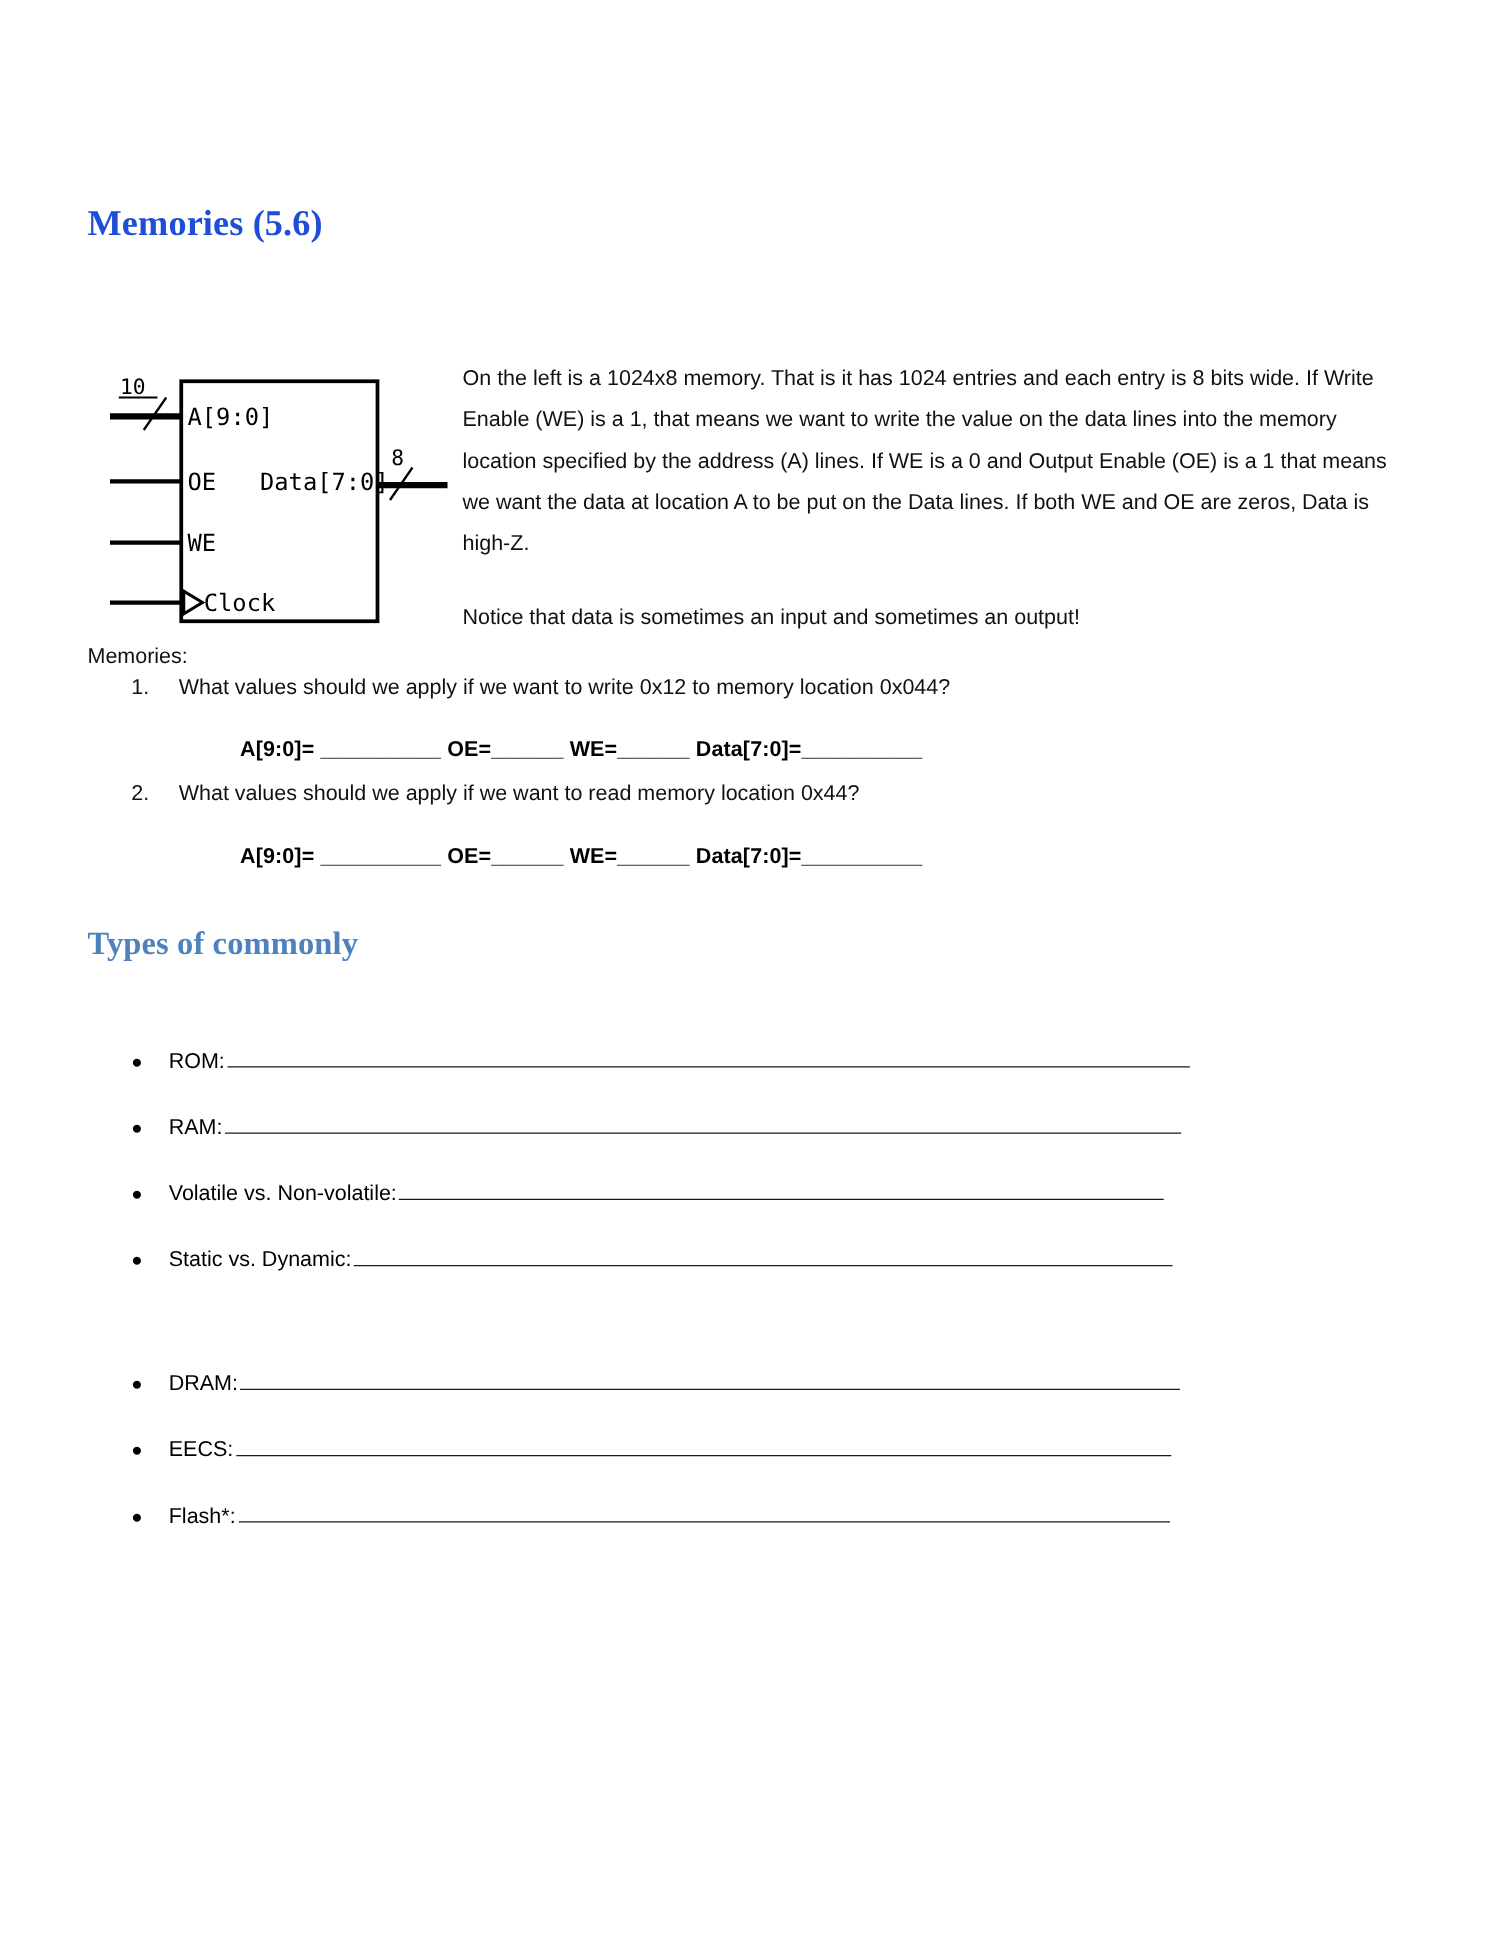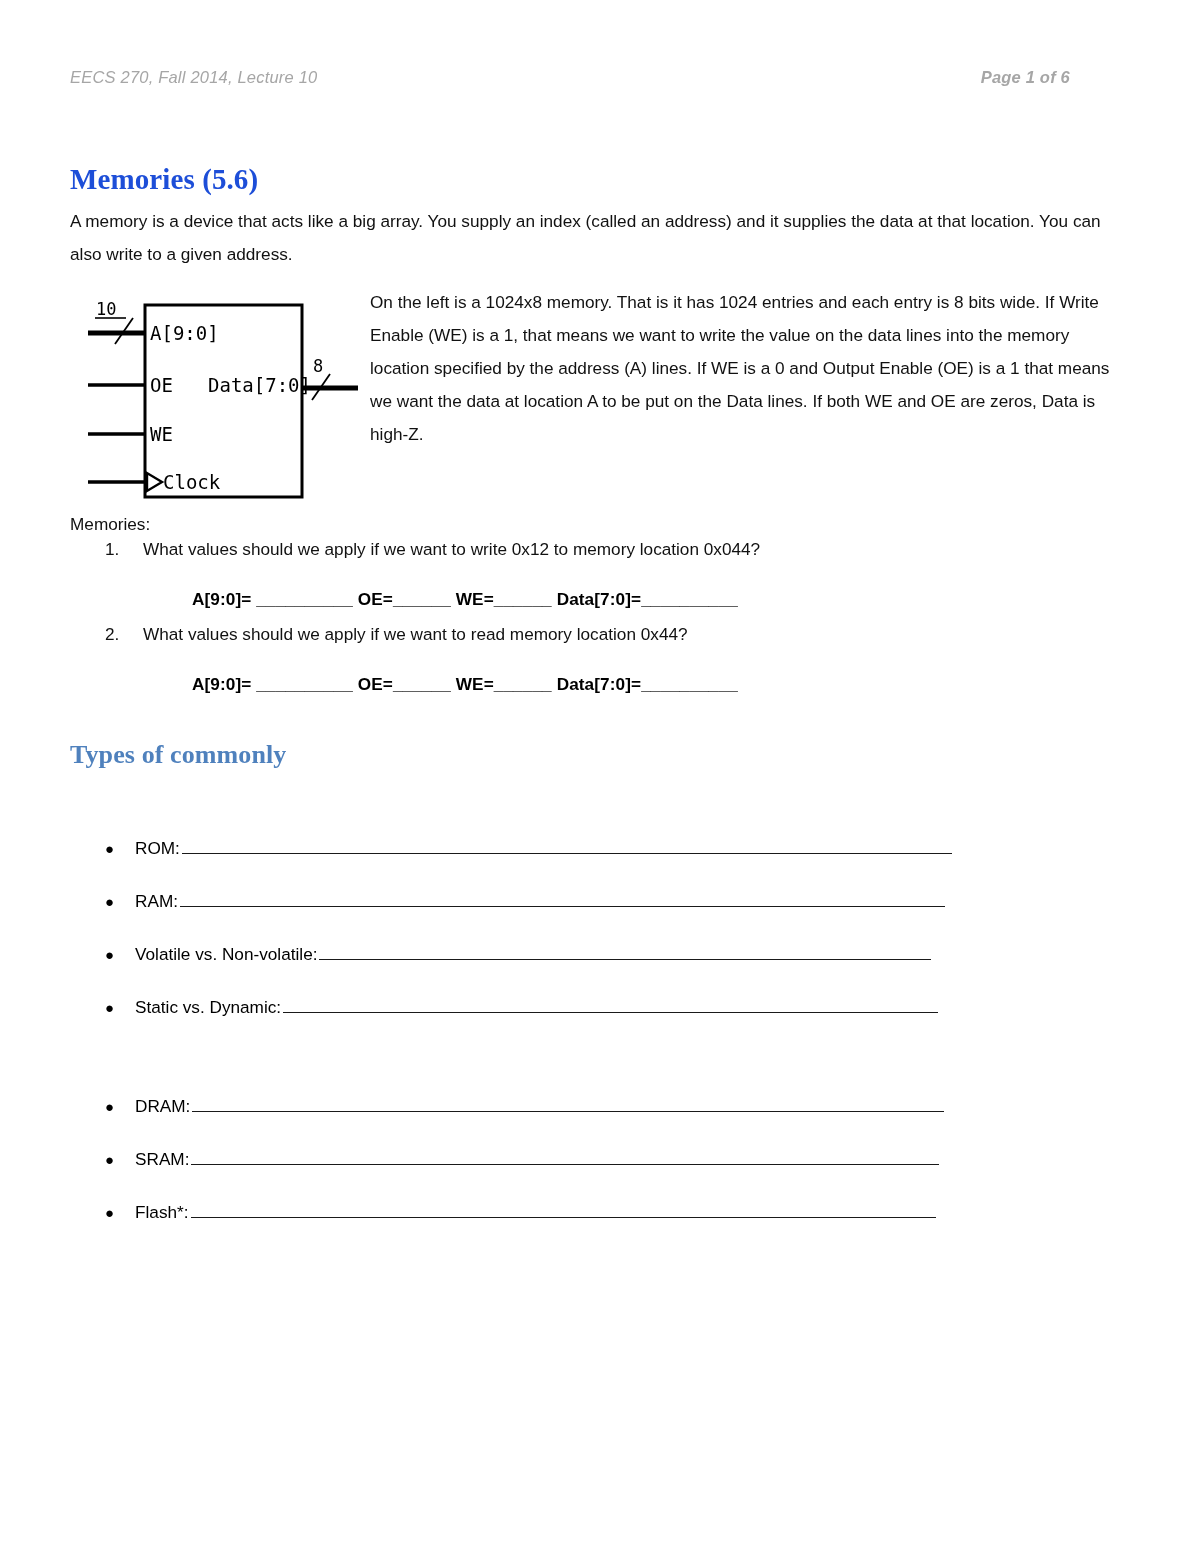--- a/index.html
+++ b/index.html
@@ -184,28 +184,23 @@
     left: 140px;
     top: 1258px;
     width: 965px;
   }
 </style>
 </head>
 <body>
 
 <div class="page">
 
-  <div class="header">
-    <span>EECS 270, Fall 2014, Lecture 10</span>
-    <span class="header-right">Page 1 of 6</span>
-  </div>
 
   <h1 class="doc-h1">Memories (5.6)</h1>
 
-  <div class="body-text intro-para">A memory is a device that acts like a big array.  You supply an index (called an address) and it supplies the data at that location.  You can also write to a given address.</div>
 
   <div class="diagram">
     <svg width="290" height="220" viewBox="0 0 290 220" xmlns="http://www.w3.org/2000/svg">
 
       <rect x="75" y="17" width="157" height="192" fill="none" stroke="#000" stroke-width="3"></rect>
 
       <line x1="18" y1="45" x2="76" y2="45" stroke="#000" stroke-width="5"></line>
 
       <line x1="45" y1="56" x2="63" y2="30" stroke="#000" stroke-width="1.8"></line>
       <text x="26" y="27" font-family="'DejaVu Sans Mono',monospace" font-size="17" fill="#000">10</text>
@@ -227,20 +222,21 @@
       <text x="80" y="52" font-family="'DejaVu Sans Mono',monospace" font-size="19" fill="#000">A[9:0]</text>
       <text x="80" y="104" font-family="'DejaVu Sans Mono',monospace" font-size="19" fill="#000">OE</text>
       <text x="80" y="153" font-family="'DejaVu Sans Mono',monospace" font-size="19" fill="#000">WE</text>
       <text x="93" y="201" font-family="'DejaVu Sans Mono',monospace" font-size="19" fill="#000">Clock</text>
       <text x="138" y="104" font-family="'DejaVu Sans Mono',monospace" font-size="19" fill="#000">Data[7:0]</text>
     </svg>
   </div>
 
   <div class="body-text diagram-text">
     <p>On the left is a 1024x8 memory.  That is it has 1024 entries and each entry is 8 bits wide.  If Write Enable (WE) is a 1, that means we want to write the value on the data lines into the memory location specified by the address (A) lines.  If WE is a 0 and Output Enable (OE) is a 1 that means we want the data at location A to be put on the Data lines.  If both WE and OE are zeros, Data is high-Z.</p>
+    <p>Notice that data is sometimes an input and sometimes an output!</p>
   </div>
 
   <div class="body-text questions-label">Memories:</div>
 
   <div class="body-text q-item q1">
     <span class="q-num">1.</span>
     <span class="q-text">What values should we apply if we want to write 0x12 to memory location 0x044?</span>
   </div>
   <div class="answer-line a1">A[9:0]= __________ OE=______ WE=______ Data[7:0]=__________</div>
 
@@ -275,21 +271,21 @@
   </div>
 
 
   <div class="bullet-row b5">
     <span class="bullet-dot">●</span>
     <span class="bullet-label">DRAM:</span>
     <span class="fill-line" style="width: 752px;"></span>
   </div>
   <div class="bullet-row b6">
     <span class="bullet-dot">●</span>
-    <span class="bullet-label">SRAM:</span>
+    <span class="bullet-label">EECS:</span>
     <span class="fill-line" style="width: 748px;"></span>
   </div>
   <div class="bullet-row b7">
     <span class="bullet-dot">●</span>
     <span class="bullet-label">Flash*:</span>
     <span class="fill-line" style="width: 745px;"></span>
   </div>
 
 
 </div>

